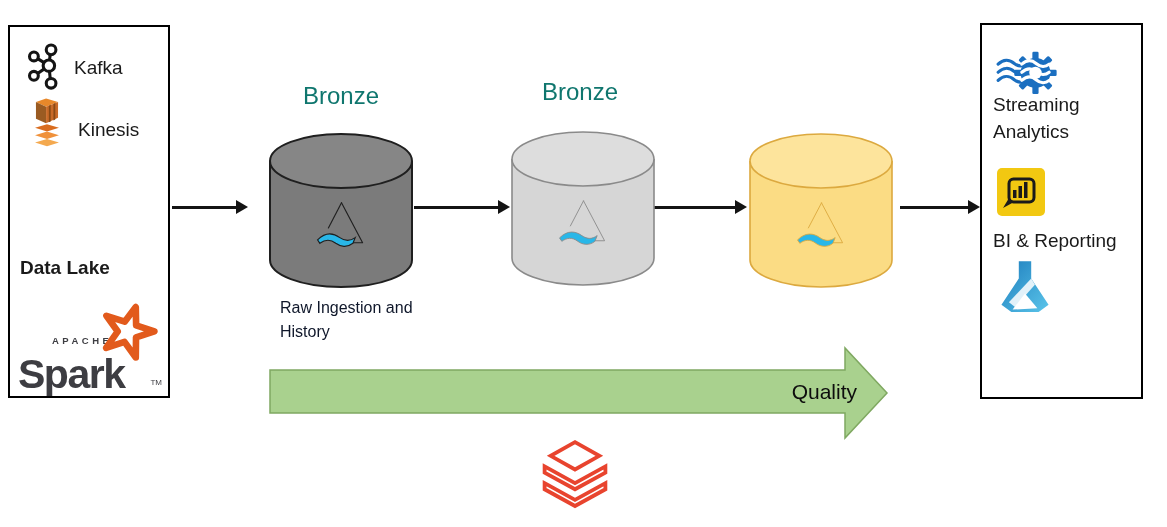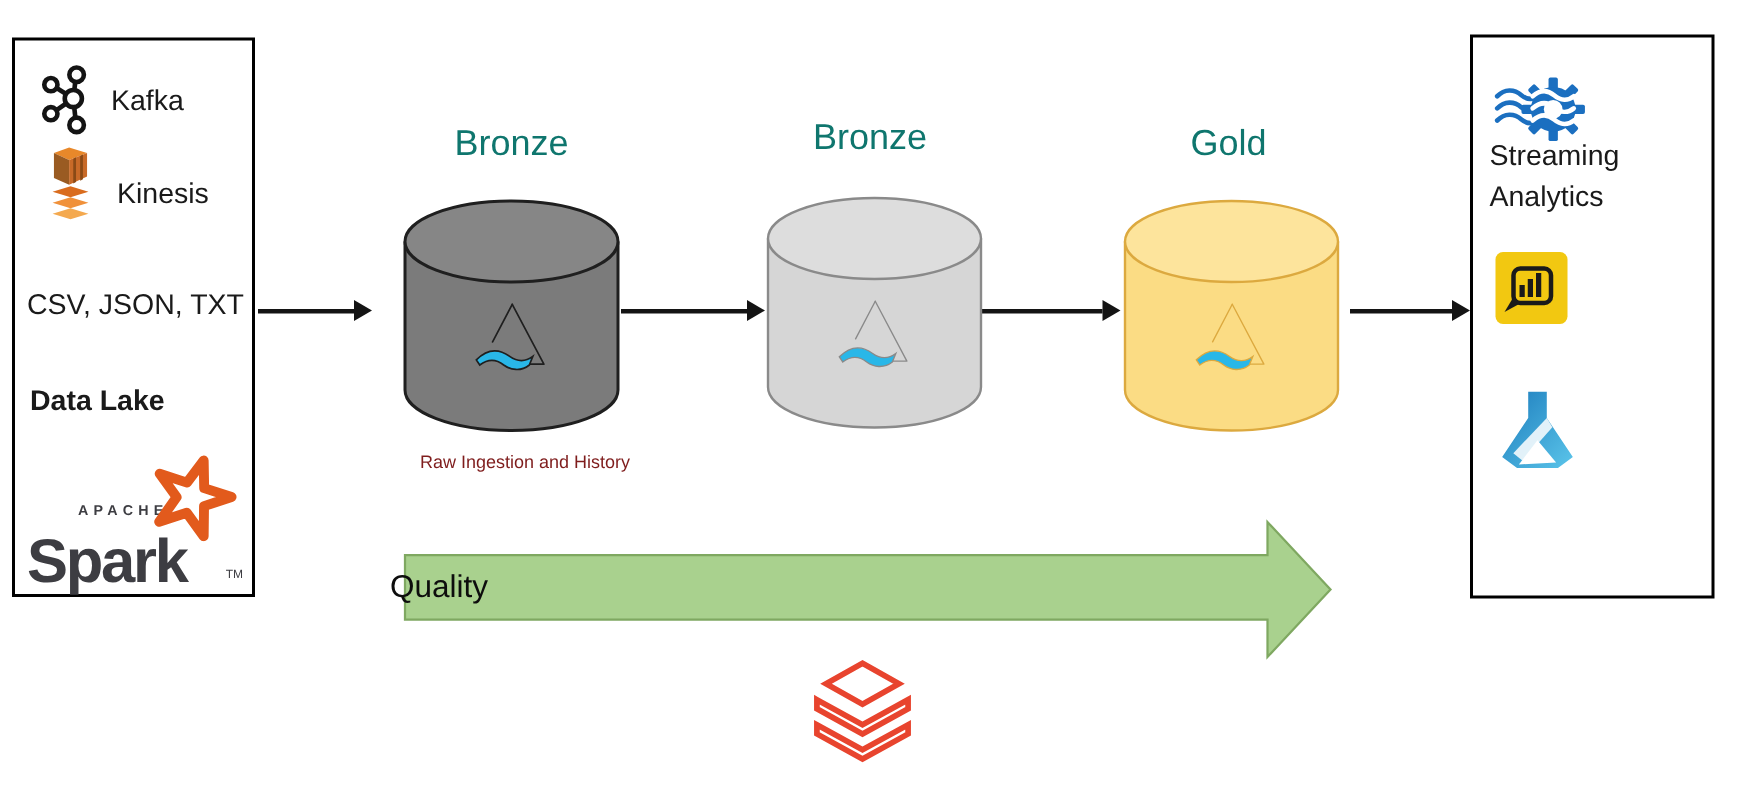--- a/index.html
+++ b/index.html
@@ -27,43 +27,43 @@
 
   
   .spark-logo { left:6px; top:280px; width:148px; height:92px; }
   .spark-apache { left:36px; top:28px; font-size:9.5px; letter-spacing:3.5px; font-weight:700; color:#3d3d42; }
   .spark-word { left:2px; top:44px; font-size:41px; font-weight:700; letter-spacing:-1.5px; color:#3d3d42; }
   .spark-star-svg { left:82px; top:-6px; width:60px; height:60px; }
   .spark-tm { right:2px; bottom:12px; font-size:8px; color:#3d3d42; }
 
   
   .stage-title { position:absolute; font-size:24px; text-align:center; color:#0f766e; }
-  .stage-caption { position:absolute; font-size:12px; line-height:24px; color:#7f1d1d; }
+  .stage-caption { position:absolute; font-size:16px; line-height:24px; color:#0f172a; }
 
   .cyl { position:absolute; }
   .cyl-bronze path, .cyl-bronze ellipse { stroke:#1f1f1f; stroke-width:2; }
   .cyl-silver path, .cyl-silver ellipse { stroke:#8a8a8a; stroke-width:1.6; }
   .cyl-gold   path, .cyl-gold ellipse   { stroke:#dca93f; stroke-width:1.6; }
   .delta-stroke { fill:none; stroke:#29b7e8; stroke-width:9; stroke-linejoin:round; stroke-linecap:round; }
   .delta-fill { fill:#29b7e8; }
 
   
   .connector { position:absolute; height:3px; background:#141414; }
   .connector::after { content:''; position:absolute; right:-12px; top:-6px; width:0; height:0;
     border-left:12px solid #141414; border-top:7.5px solid transparent; border-bottom:7.5px solid transparent; }
   .c1 { left:172px; top:206px; width:64px; }
   .c2 { left:414px; top:206px; width:84px; }
   .c3 { left:651px; top:206px; width:84px; }
   .c4 { left:900px; top:206px; width:68px; }
 
   
   .quality-svg { position:absolute; left:268px; top:346px; width:622px; height:95px; }
   .quality-svg polygon { stroke:#7fa861; stroke-width:1.5; }
-  .quality-label { position:absolute; left:260px; top:370px; width:577px; height:43px;
-    line-height:43px; text-align:left; font-size:21px; color:#0d0d0d; }
+  .quality-label { position:absolute; left:280px; top:370px; width:577px; height:43px;
+    line-height:43px; text-align:right; font-size:21px; color:#0d0d0d; }
 
   
   .databricks-svg { position:absolute; left:537px; top:438px; width:76px; height:82px; }
   .db-stroke { fill:none; stroke:#e8442e; stroke-width:5; stroke-linejoin:miter; }
 
   
   .stream-svg { left:12px; top:18px; width:68px; height:56px; }
   .streaming-label { left:11px; top:66px; width:110px; }
   .pbi-svg { left:14px; top:142px; width:50px; height:50px; }
   .bi-label { left:11px; top:202px; width:150px; }
@@ -96,21 +96,20 @@
       <polygon points="26,8 26,44 48,54 48,18" fill="#9a5b22"></polygon>
       <polygon points="48,18 48,54 74,42 74,8" fill="#c86a28"></polygon>
       <polygon points="54,16 58,14 58,50 54,52" fill="#8a4a16"></polygon>
       <polygon points="64,12 68,10 68,46 64,48" fill="#8a4a16"></polygon>
       <polygon points="24,64 50,56 76,64 50,72" fill="#d96c1e"></polygon>
       <polygon points="24,80 50,72 76,80 50,88" fill="#f0913a"></polygon>
       <polygon points="24,96 50,88 76,96 50,104" fill="#f4a94f"></polygon>
     </svg>
     <span class="src-label kinesis-label">Kinesis</span>
 
-    <span class="src-label csv-label">CSV, JSON, TXT</span>
     <span class="src-label datalake-label">Data Lake</span>
 
     <div class="spark-logo">
       <span class="spark-apache">APACHE</span>
       <span class="spark-word">Spark</span>
       <svg class="spark-star-svg" viewBox="0 0 100 100">
         <g transform="rotate(18 50 50)">
           <polygon points="50,8 60,37 92,37 66,56 76,88 50,69 24,88 34,56 8,37 40,37" fill="none" stroke="#e25a1c" stroke-width="11" stroke-linejoin="round"></polygon>
         </g>
       </svg>
@@ -139,21 +138,20 @@
   <svg class="cyl cyl-silver" style="left:509px; top:130px;" width="148" height="157" viewBox="0 0 148 157">
     <path d="M3 29 V128 A71 27 0 0 0 145 128 V29" fill="#d6d6d6"></path>
     <ellipse cx="74" cy="29" rx="71" ry="27" fill="#dddddd"></ellipse>
     <g transform="translate(46,68) scale(0.57)">
       <path class="delta-stroke" d="M50 5 L87 75 L55 75"></path>
       <path class="delta-stroke" d="M50 5 L27 49"></path>
       <path class="delta-fill" d="M8 70 C22 56 36 58 47 66 C57 73 66 72 74 66 L70 76 C60 84 48 82 40 76 C30 68 20 70 12 76 Z"></path>
     </g>
   </svg>
 
-  <div class="stage-title" style="left:748px; top:82px; width:142px;">Gold</div>
   <svg class="cyl cyl-gold" style="left:747px; top:132px;" width="148" height="157" viewBox="0 0 148 157">
     <path d="M3 29 V128 A71 27 0 0 0 145 128 V29" fill="#fbdc84"></path>
     <ellipse cx="74" cy="29" rx="71" ry="27" fill="#fde49c"></ellipse>
     <g transform="translate(46,68) scale(0.57)">
       <path class="delta-stroke" d="M50 5 L87 75 L55 75"></path>
       <path class="delta-stroke" d="M50 5 L27 49"></path>
       <path class="delta-fill" d="M8 70 C22 56 36 58 47 66 C57 73 66 72 74 66 L70 76 C60 84 48 82 40 76 C30 68 20 70 12 76 Z"></path>
     </g>
   </svg>
 
@@ -196,20 +194,21 @@
     <div class="block-label streaming-label">Streaming Analytics</div>
 
     <svg class="pbi-svg" viewBox="0 0 100 100">
       <rect x="2" y="2" width="96" height="96" rx="10" fill="#f2c811"></rect>
       <rect x="26" y="24" width="50" height="46" rx="9" fill="none" stroke="#1a1a1a" stroke-width="6"></rect>
       <polygon points="26,62 14,82 36,70" fill="#1a1a1a"></polygon>
       <rect x="34" y="46" width="7" height="16" fill="#1a1a1a"></rect>
       <rect x="45" y="38" width="7" height="24" fill="#1a1a1a"></rect>
       <rect x="56" y="30" width="7" height="32" fill="#1a1a1a"></rect>
     </svg>
+    <div class="block-label bi-label">BI &amp; Reporting</div>
 
     <svg class="ml-svg" viewBox="0 0 100 100">
       <defs>
         <linearGradient id="mlgrad" x1="0" y1="0" x2="1" y2="1">
           <stop offset="0" stop-color="#1d7dbd"></stop>
           <stop offset="1" stop-color="#5bc5ea"></stop>
         </linearGradient>
       </defs>
       <path d="M40 2 H60 V30 L88 72 L72 84 H28 L12 72 L40 30 Z" fill="url(#mlgrad)"></path>
       <polygon points="50,54 70,78 30,80" fill="#fff"></polygon>

